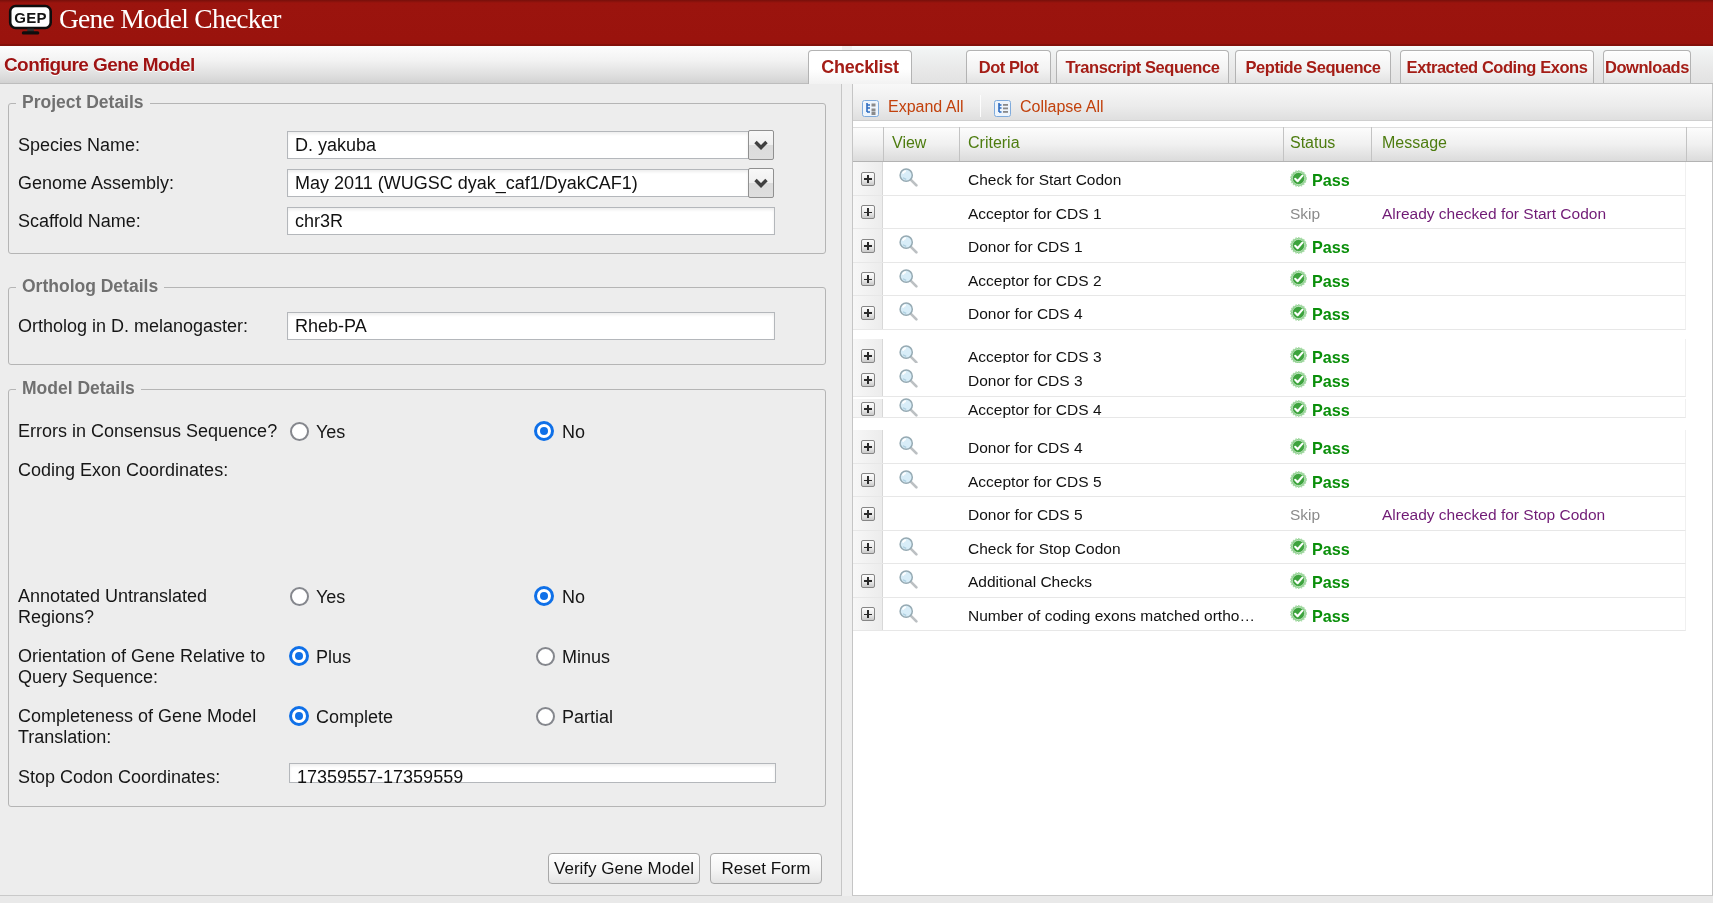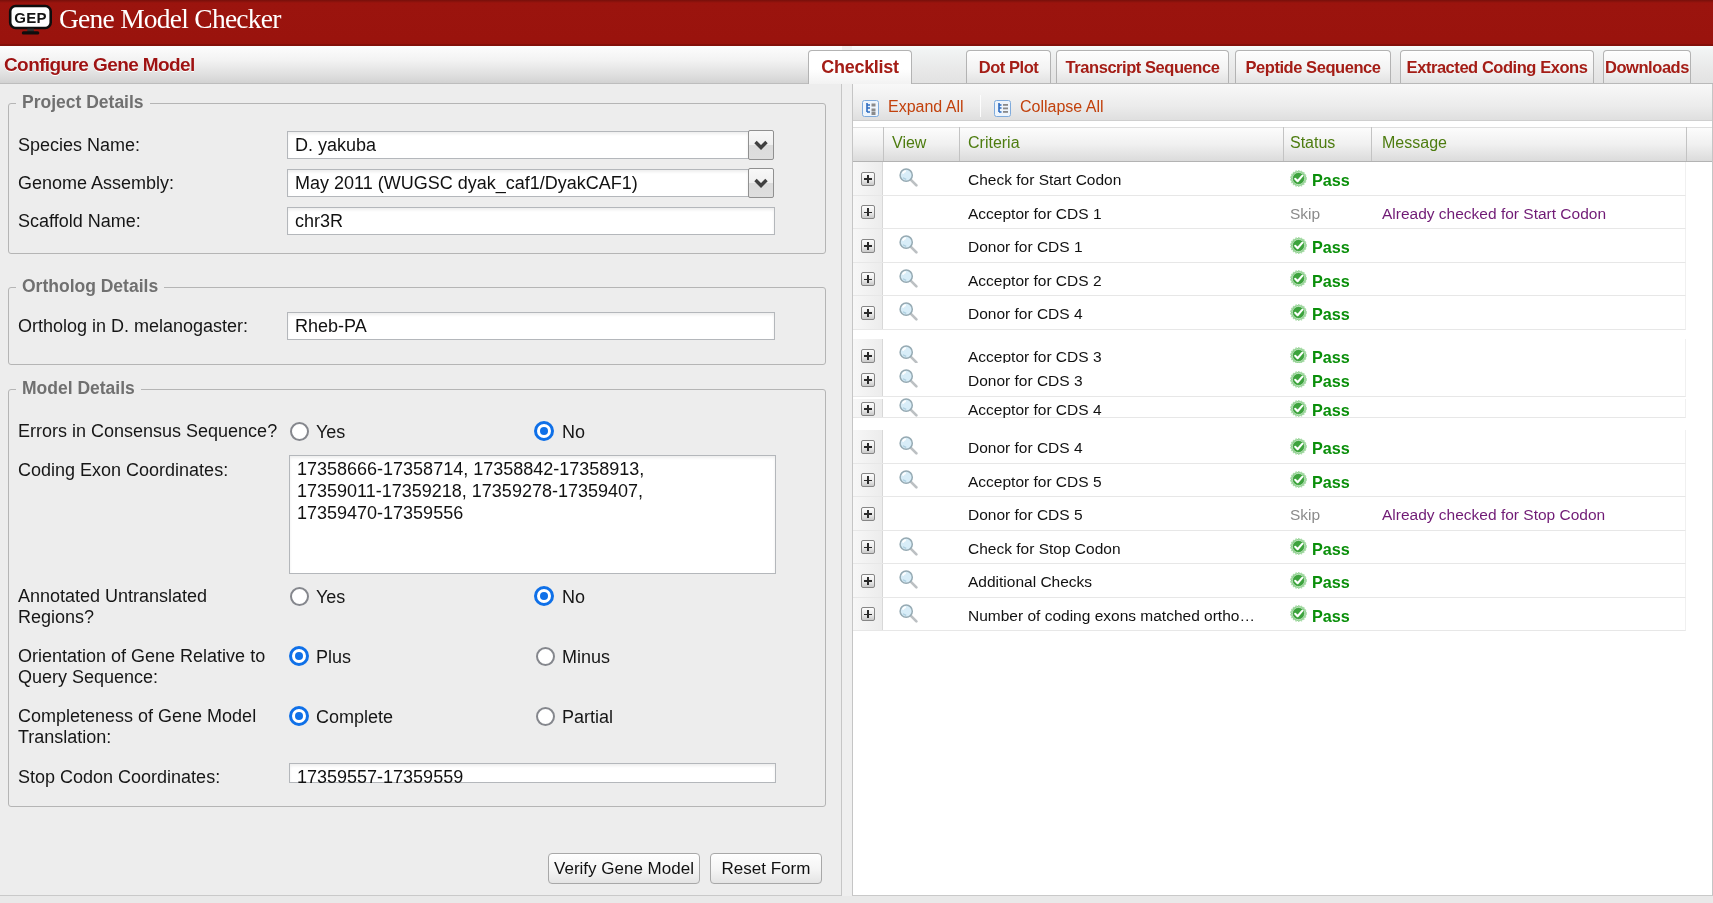--- a/index.html
+++ b/index.html
@@ -91,21 +91,20 @@
   <div class="flabel" style="top:316px">Ortholog in D. melanogaster:</div>
   <div class="tfield" style="left:287px;top:312px;width:488px;height:28px;line-height:26px">Rheb-PA</div>
 
   <div class="flabel" style="top:421px">Errors in Consensus Sequence?</div>
   <div class="radio" style="left:290px;top:422px"></div>
     <div class="rlabel" style="left:316px;top:422px">Yes</div>
   <div class="radiosel" style="left:534px;top:421px"></div>
     <div class="rlabel" style="left:562px;top:422px">No</div>
 
   <div class="flabel" style="top:460px">Coding Exon Coordinates:</div>
-  <div class="tfield" style="left:289px;top:455px;width:487px;height:119px;line-height:22px;padding-top:2px">17358666-17358714, 17358842-17358913,<br>17359011-17359218, 17359278-17359407,<br>17359470-17359556</div>
 
   <div class="flabel" style="top:586px">Annotated Untranslated<br>Regions?</div>
   <div class="radio" style="left:290px;top:587px"></div>
     <div class="rlabel" style="left:316px;top:587px">Yes</div>
   <div class="radiosel" style="left:534px;top:586px"></div>
     <div class="rlabel" style="left:562px;top:587px">No</div>
 
   <div class="flabel" style="top:646px">Orientation of Gene Relative to<br>Query Sequence:</div>
   <div class="radiosel" style="left:289px;top:646px"></div>
     <div class="rlabel" style="left:316px;top:647px">Plus</div>

